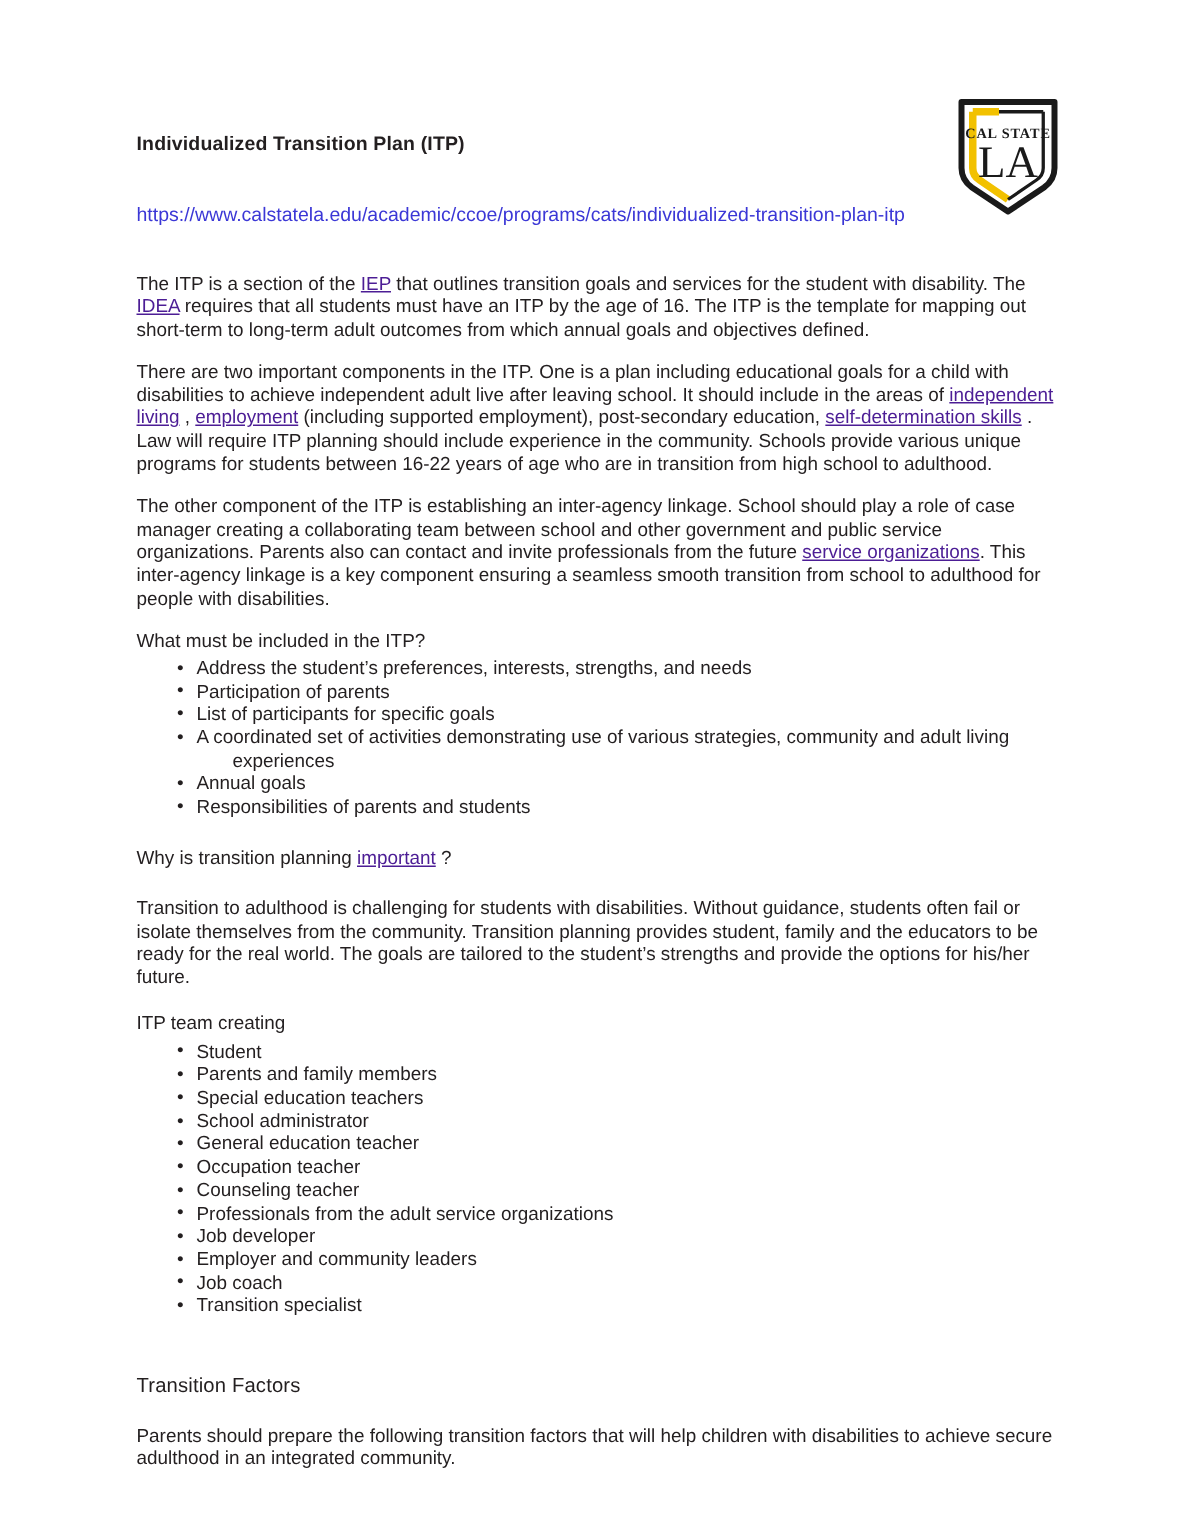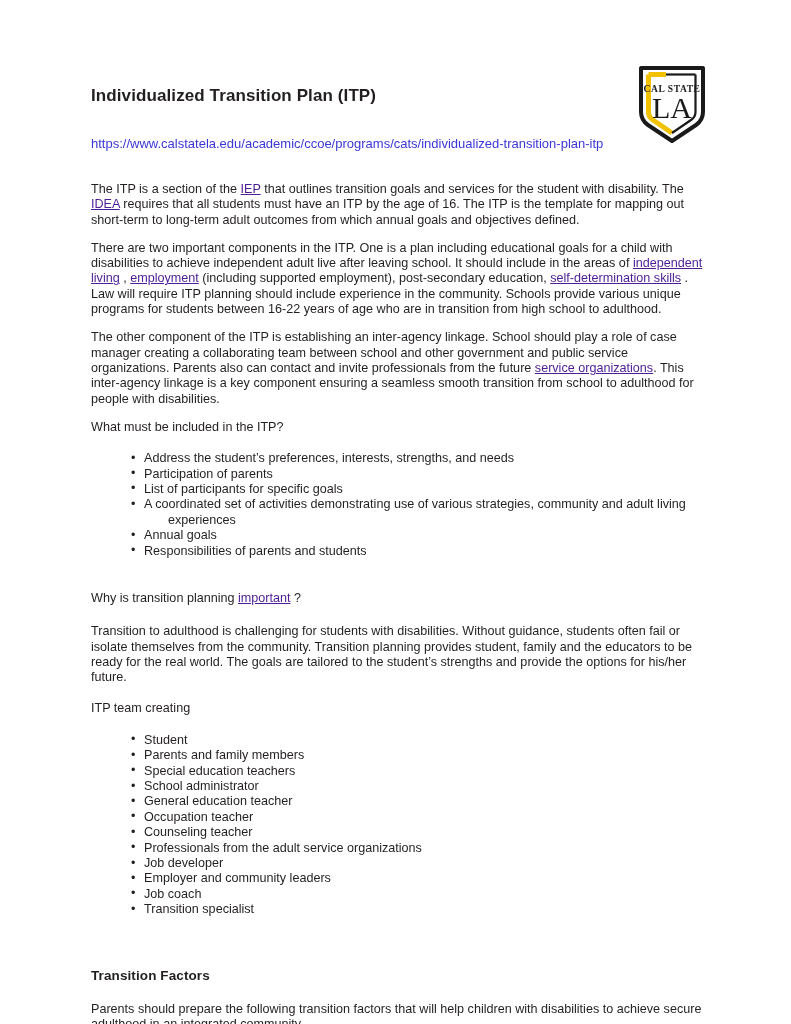--- a/index.html
+++ b/index.html
@@ -27,30 +27,30 @@
   .logo {
     position: absolute;
     left: 636px;
     top: 62px;
     width: 72px;
     height: 82px;
   }
 
   
   .doc-title {
-    font-size: 17px;
+    font-size: 13px;
     font-weight: bold;
     letter-spacing: 0.1px;
     margin: 0 0 0 0;
     line-height: 16px;
     color: #231f20;
   }
   .section-title {
     font-size: 13.5px;
-    font-weight: bold;
+    font-weight: normal;
     letter-spacing: 0.1px;
     line-height: 16px;
     margin: 0;
     color: #231f20;
   }
 
   
   p.body {
     font-size: 12.6px;
     line-height: 15.3px;
@@ -73,21 +73,21 @@
     line-height: 15.3px;
     word-break: break-all;
   }
   a.inline-link {
     color: #4c1d95;
     text-decoration: underline;
   }
 
   
   ul.bullets {
-    margin: 16px;
+    margin: 3px;
     padding: 0;
     list-style: none;
   }
   ul.bullets > li {
     position: relative;
     font-size: 12.6px;
     line-height: 15.4px;
     padding-left: 37px;
     color: #231f20;
   }

